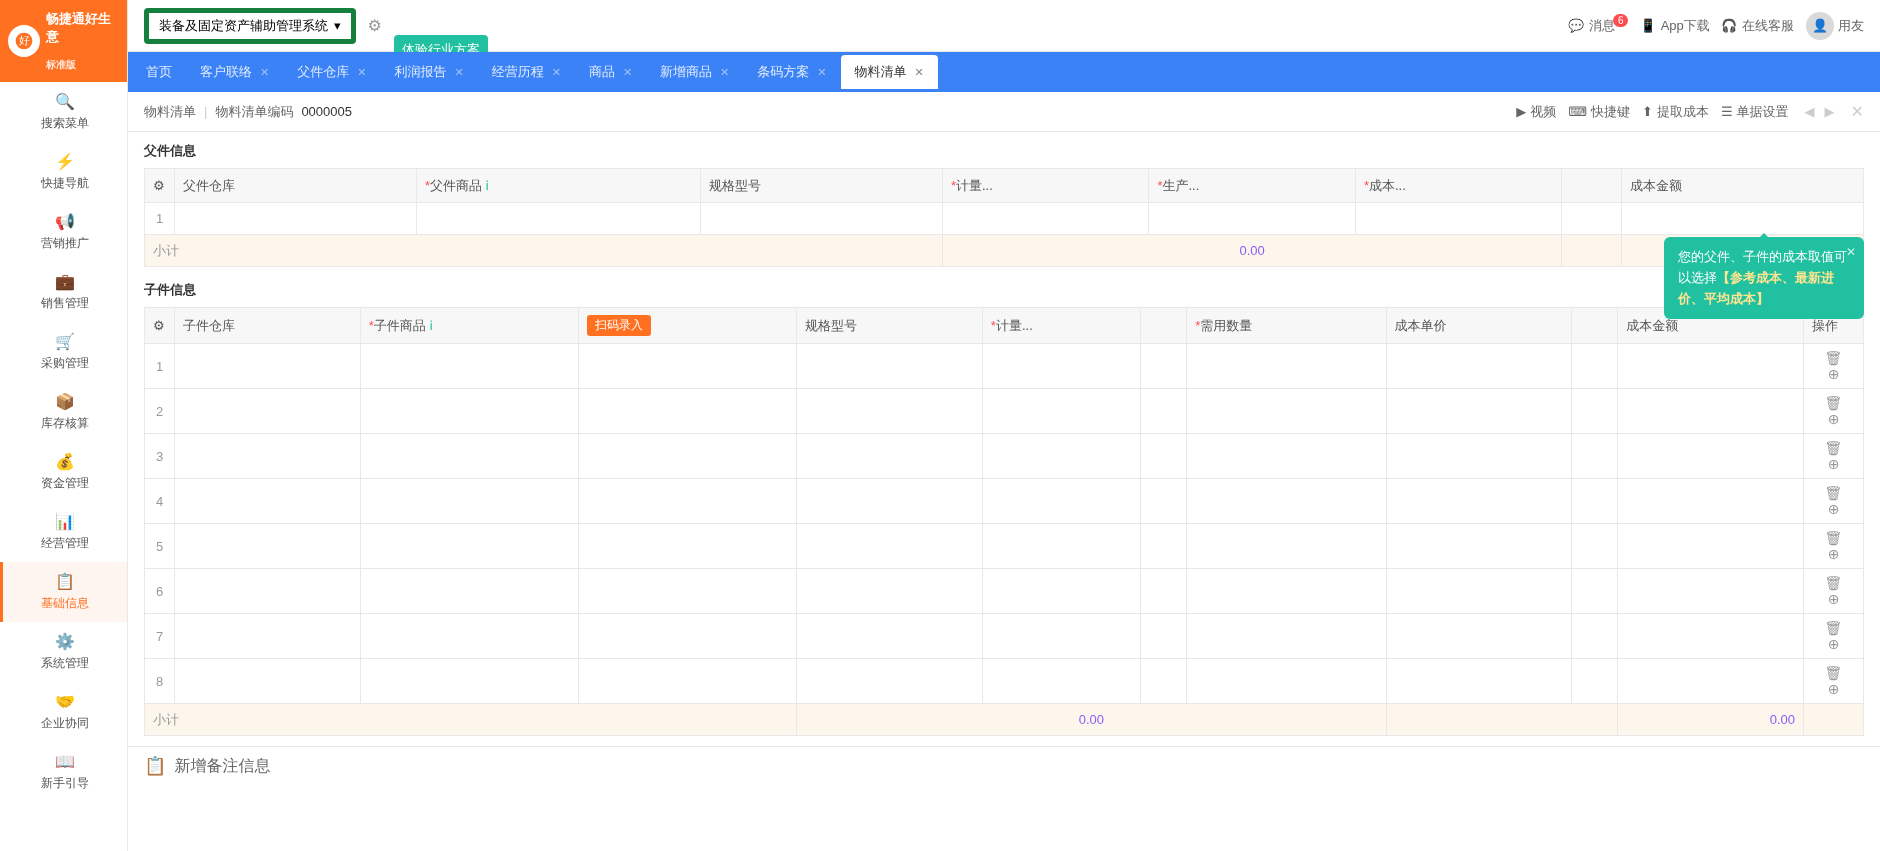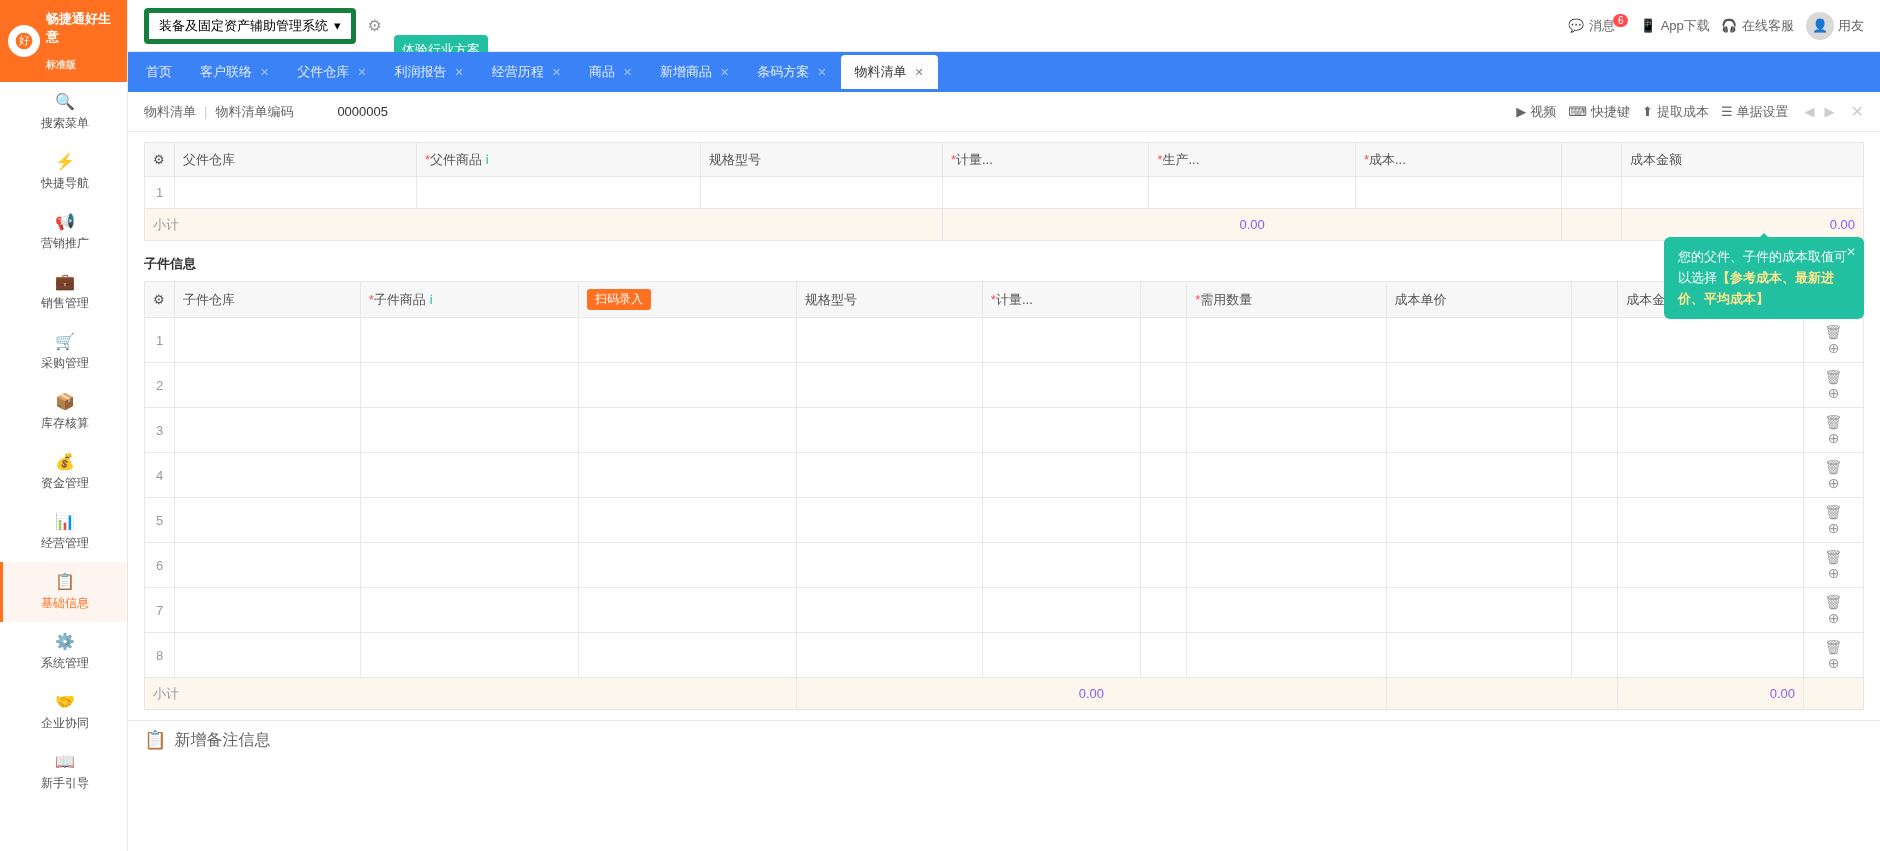--- a/index.html
+++ b/index.html
@@ -144,21 +144,21 @@
     
     .page-header {
       display: flex;
       align-items: center;
       padding: 10px 16px;
       border-bottom: 1px solid #e8e8e8;
       gap: 16px;
     }
     .breadcrumb { display: flex; align-items: center; gap: 8px; color: #666; font-size: 13px; }
     .breadcrumb-sep { color: #ccc; }
-    .breadcrumb-code { color: #333; font-weight: 500; margin-left: 36px; }
+    .breadcrumb-code { color: #333; font-weight: 500; }
     .page-header-actions {
       margin-left: auto;
       display: flex;
       align-items: center;
       gap: 12px;
     }
     .header-action { display: flex; align-items: center; gap: 4px; color: #666; cursor: pointer; font-size: 13px; }
     .nav-arrows { display: flex; gap: 2px; }
     .nav-arrow { color: #ccc; cursor: pointer; padding: 2px 4px; }
 
@@ -426,20 +426,21 @@
           </div>
           <div class="nav-arrows">
             <span class="nav-arrow">◀</span>
             <span class="nav-arrow">▶</span>
           </div>
           <span style="color:#ccc;cursor:pointer;font-size:16px;">✕</span>
         </div>
       </div>
 
       <div class="section">
+        <div class="section-title">父件信息</div>
         <table class="data-table">
           <thead>
             <tr>
               <th class="th-settings"><span>⚙</span></th>
               <th>父件仓库</th>
               <th><span class="required">*</span>父件商品 <span style="color:#20c0a0;">ℹ</span></th>
               <th>规格型号</th>
               <th><span class="required">*</span>计量...</th>
               <th><span class="required">*</span>生产...</th>
               <th><span class="required">*</span>成本...</th>

